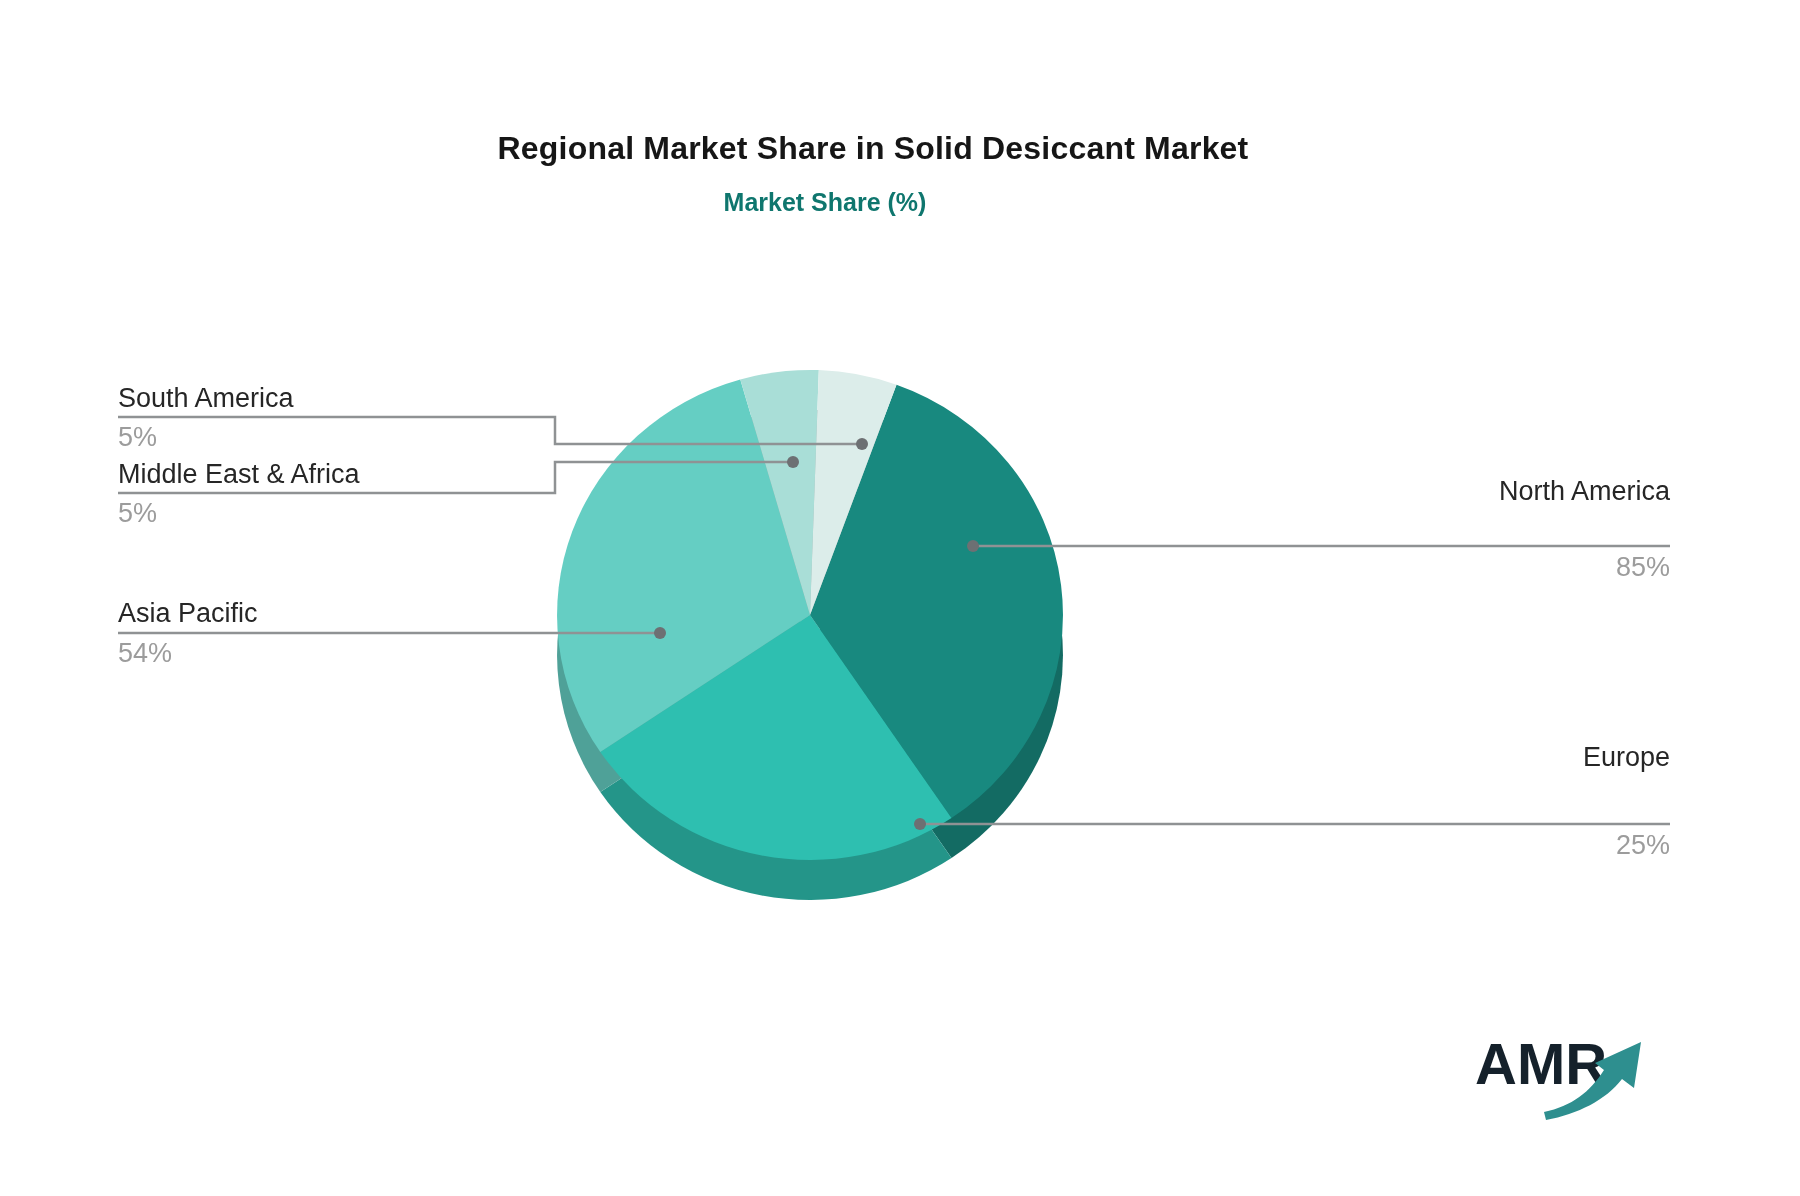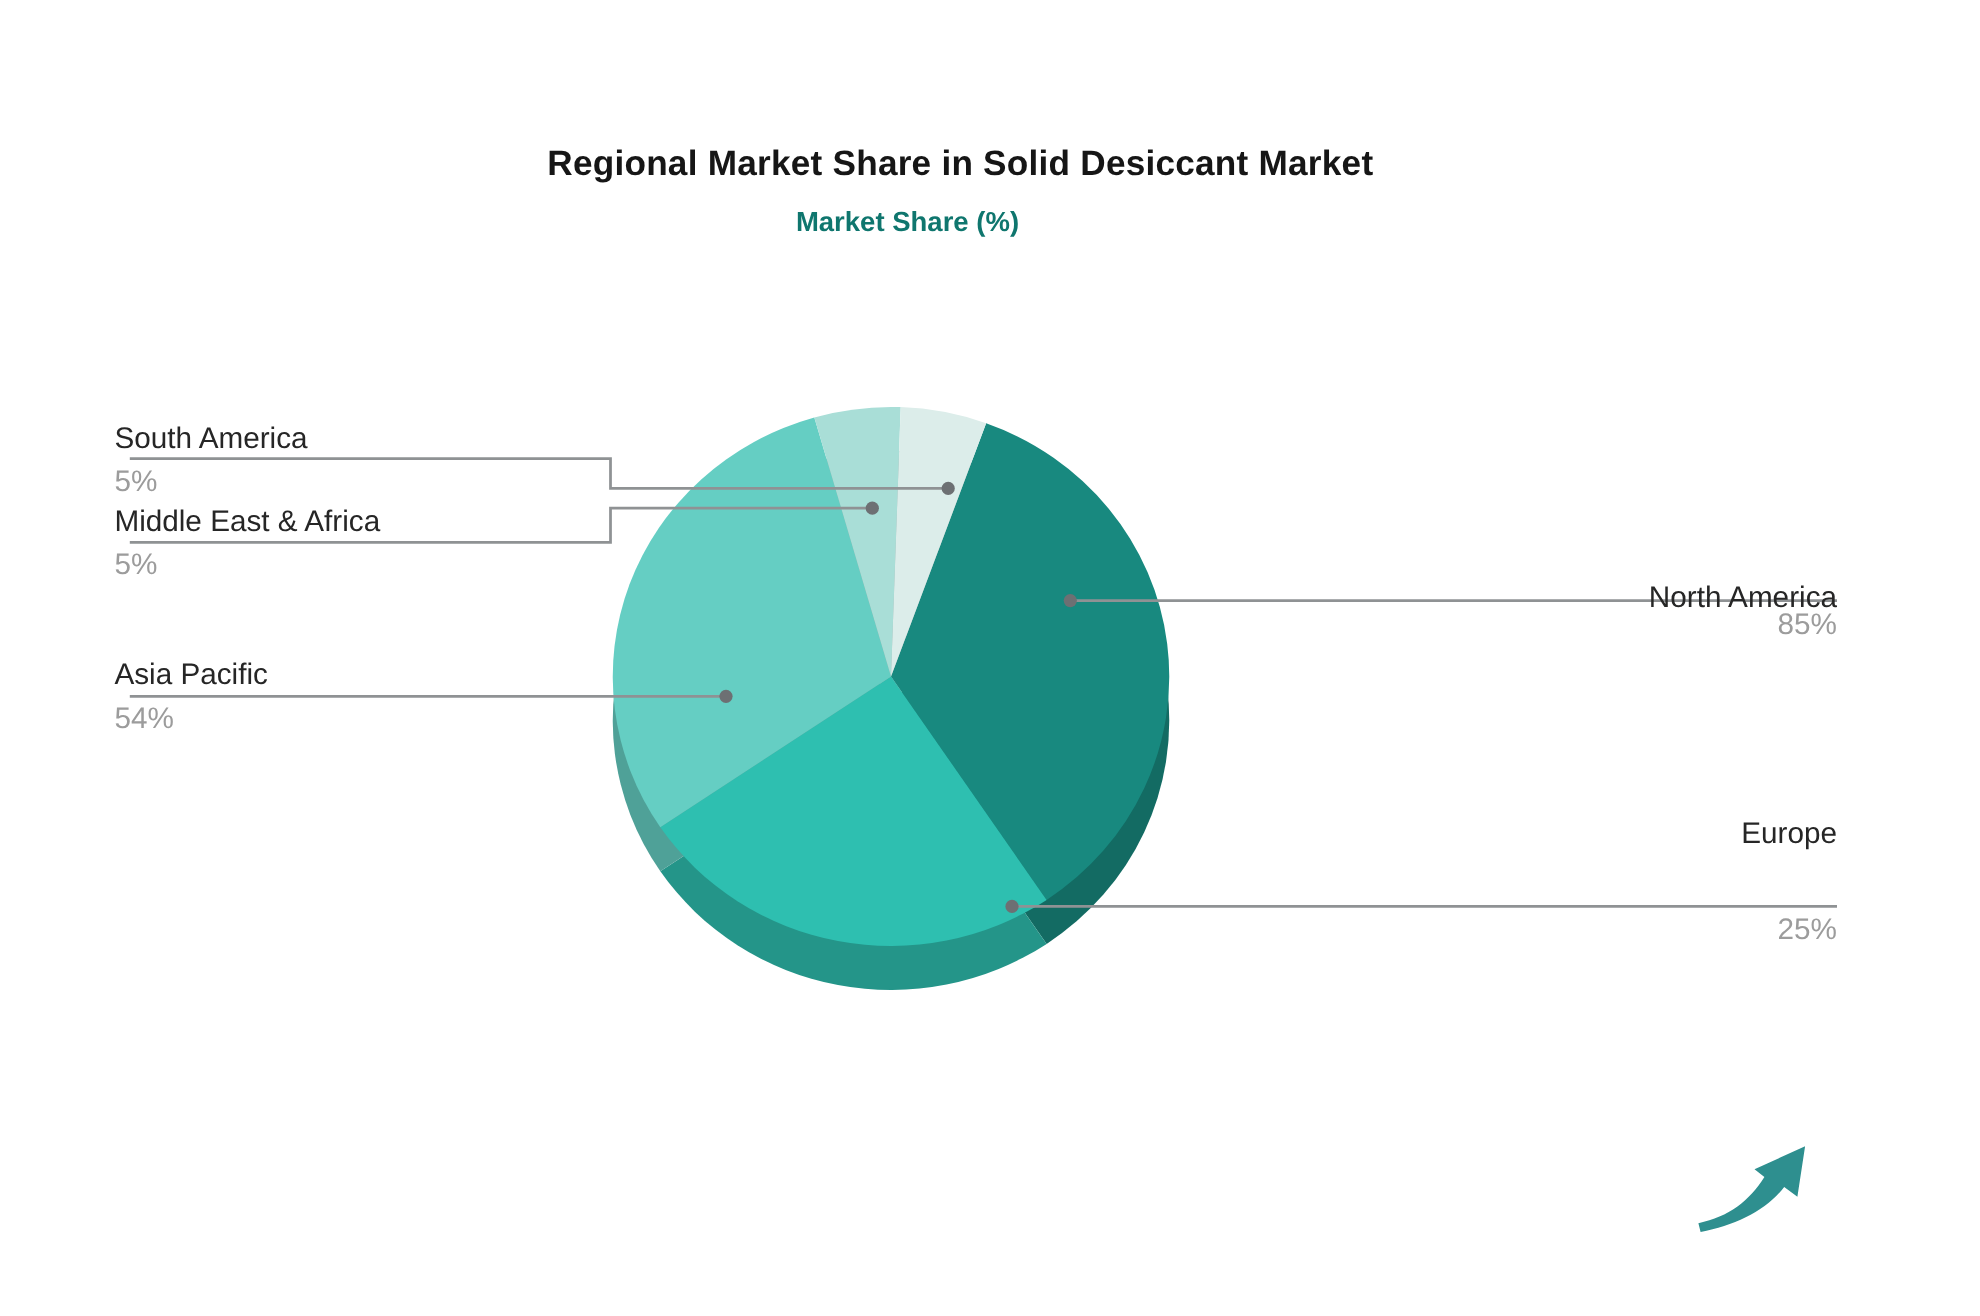--- a/index.html
+++ b/index.html
@@ -12,21 +12,21 @@
     font-size:32px;font-weight:700;color:#161616;letter-spacing:.2px;
   }
   .subtitle{
     position:absolute;left:225px;top:188px;width:1200px;text-align:center;
     font-size:25px;font-weight:700;color:#0f766e;
   }
   #chart-svg{position:absolute;left:0;top:0;}
   .callout{position:absolute;}
   .callout .name{font-size:27px;color:#262626;line-height:30px;white-space:nowrap;}
   .callout .value{font-size:27px;color:#9c9c9c;line-height:30px;}
-  .co-left{left:104px;text-align:left;}
+  .co-left{left:118px;text-align:left;}
   .co-right{right:130px;width:460px;text-align:right;}
   .logo{position:absolute;left:1470px;top:1022px;width:210px;height:110px;}
   .logo .logo-text{
     position:absolute;left:5px;top:8px;font-size:58px;font-weight:700;color:#15212b;letter-spacing:0px;
   }
   .logo svg{position:absolute;left:72px;top:8px;}
 </style>
 </head>
 <body>
 
@@ -80,31 +80,32 @@
   <div class="value">5%</div>
 </div>
 
 <div class="callout co-left" style="top:598px">
   <div class="name">Asia Pacific</div>
 </div>
 <div class="callout co-left" style="top:638px">
   <div class="value">54%</div>
 </div>
 
-<div class="callout co-right" style="top:528px">
+<div class="callout co-right" style="top:476px">
   <div class="name">North America</div>
 </div>
 <div class="callout co-right" style="top:552px">
   <div class="value">85%</div>
 </div>
 
 <div class="callout co-right" style="top:742px">
   <div class="name">Europe</div>
 </div>
 <div class="callout co-right" style="top:830px">
   <div class="value">25%</div>
 </div>
 
 <div class="logo">
+  <span class="logo-text">AMR</span>
   <svg width="110" height="95" viewBox="0 0 110 95">
     <path d="M2,82 C30,76 48,62 62,40 L53,33 L99,12 L92,58 L80,49 C64,70 36,84 4,90 Z" fill="#2e8f8f"></path>
   </svg>
 </div>
 
 </body></html>

